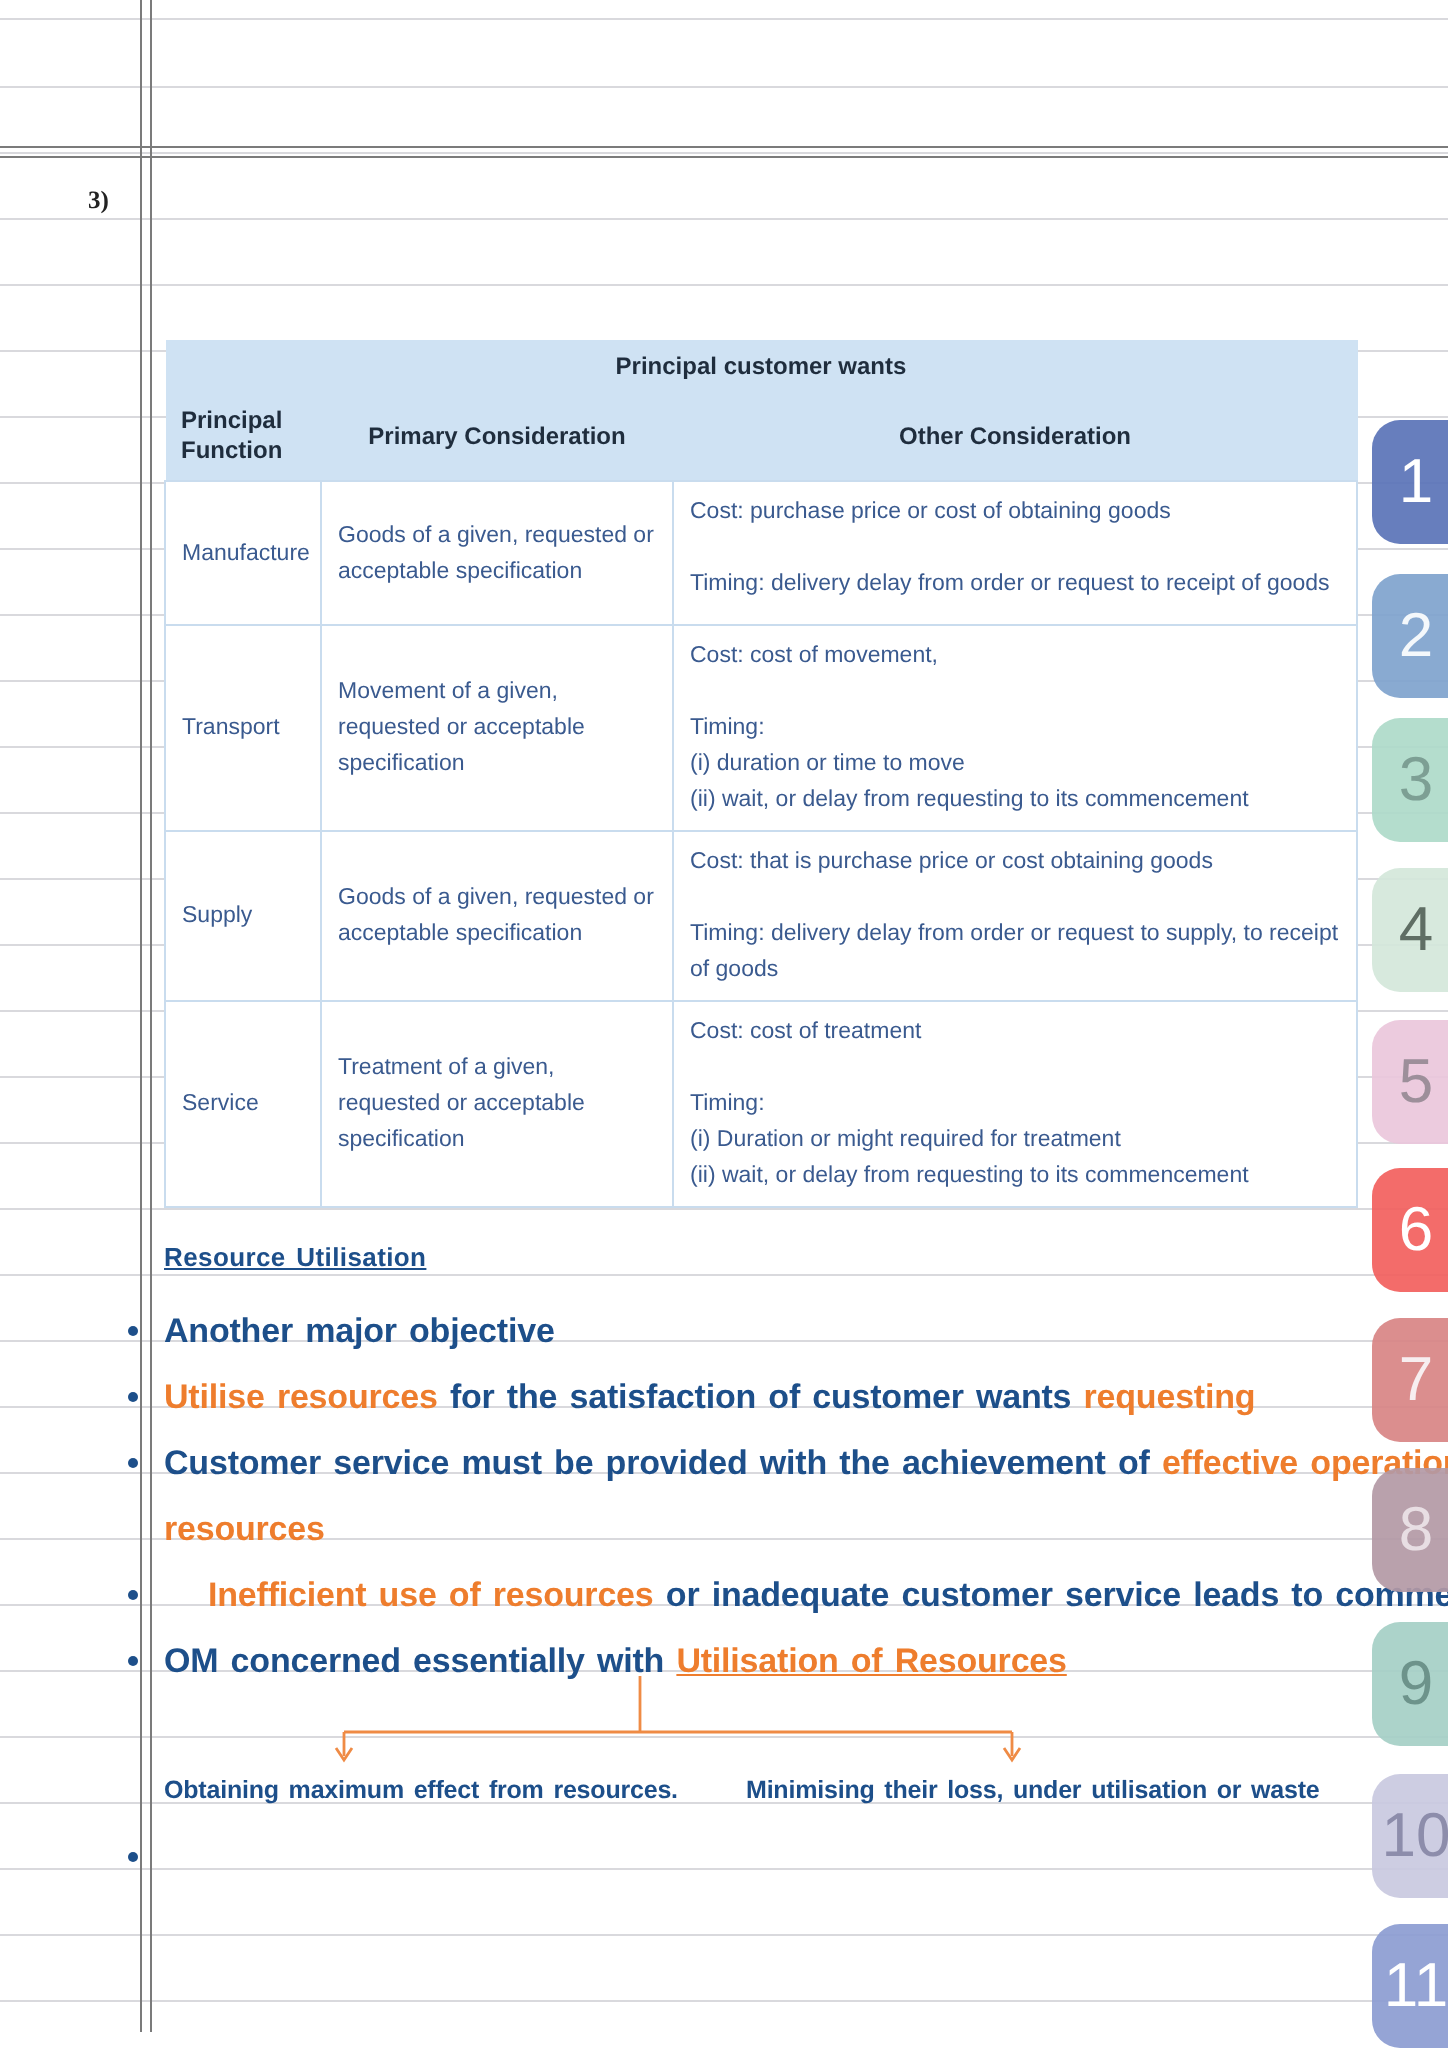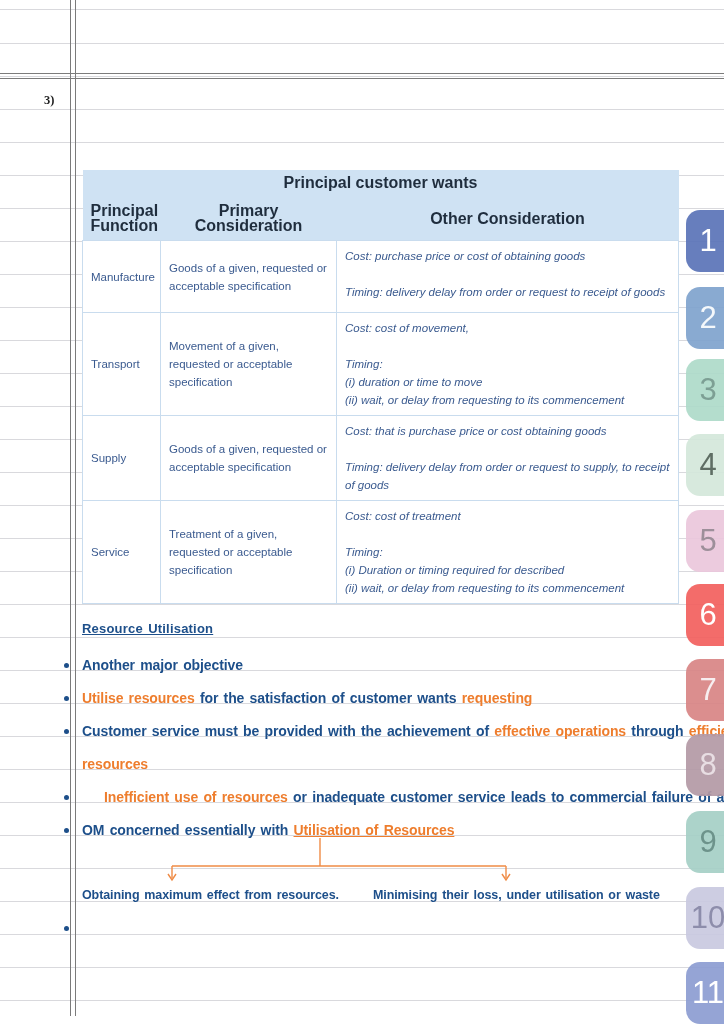--- a/index.html
+++ b/index.html
@@ -16,39 +16,39 @@
     border-left:1.5px solid #7b7b7b;border-right:1.5px solid #7b7b7b;}
 
   .qnum{position:absolute;left:44px;top:83px;
     font-family:"Liberation Serif", serif;font-weight:700;font-size:12.5px;color:#222;line-height:35px;}
   .question{position:absolute;left:82px;top:83px;width:640px;
     font-family:"Liberation Serif", serif;font-weight:700;font-size:12.5px;letter-spacing:-0.2px;
     color:#242424;line-height:35px;}
 
   table.cw{position:absolute;left:82px;top:170px;width:596px;border-collapse:collapse;table-layout:fixed;}
   table.cw col.c1{width:78px;} table.cw col.c2{width:176px;} table.cw col.c3{width:342px;}
-  table.cw th{background:#cfe2f3;color:#1f2d3d;font-weight:700;font-size:16px;border:none;padding:0 8px;}
+  table.cw th{background:#cfe2f3;color:#1f2d3d;font-weight:700;font-size:12px;border:none;padding:0 8px;}
   table.cw thead tr.trow1 th{height:26px;text-align:center;}
   table.cw thead tr.trow2 th{height:44px;line-height:15px;}
   table.cw thead th.h-func{text-align:left;}
   table.cw tbody td{border:1px solid #c9dcee;color:#3a5a8f;font-size:11.5px;line-height:18px;
     padding:6px 8px;vertical-align:middle;background:#fff;}
   table.cw tbody td.cell-other{vertical-align:top;}
   table.cw tbody tr:nth-child(1){height:72px;}
   table.cw tbody tr:nth-child(2){height:101px;}
   table.cw tbody tr:nth-child(3){height:82px;}
   table.cw tbody tr:nth-child(4){height:97px;}
-  .oline{min-height:18px;font-style:italic;}
+  .oline{min-height:18px;}
 
   .notes-heading{position:absolute;left:82px;top:621px;font-size:13px;font-weight:700;
     letter-spacing:0.2px;word-spacing:1.5px;text-decoration:underline;}
   .notes-block{position:absolute;left:82px;top:649px;width:642px;}
   .final-notes{position:absolute;left:82px;top:912px;width:642px;}
   .note-line{position:relative;height:33px;line-height:33px;white-space:nowrap;
-    font-size:14px;font-weight:700;letter-spacing:-0.1px;word-spacing:1.5px;}
+    font-size:17px;font-weight:700;letter-spacing:-0.1px;word-spacing:1.5px;}
   .note-line .dot{position:absolute;left:-18px;top:14px;width:5px;height:5px;border-radius:50%;}
   .note-line .u{text-decoration:underline;}
 
   .split-arrows{position:absolute;left:160px;top:836px;width:360px;height:50px;}
   .split-label{position:absolute;font-size:12.5px;font-weight:700;letter-spacing:-0.1px;word-spacing:1.5px;white-space:nowrap;}
   .split-left{left:82px;top:888px;}
   .split-right{left:373px;top:888px;}
 
   .tabs{position:absolute;left:0;top:0;width:724px;height:1024px;pointer-events:none;}
   .tab{position:absolute;left:686px;width:44px;height:62px;border-radius:14px 0 0 14px;
@@ -110,21 +110,21 @@
             <div class="oline">Timing: delivery delay from order or request to supply, to receipt of goods</div>
           </td>
         </tr>
         <tr>
           <td class="cell-function">Service</td>
           <td class="cell-primary">Treatment of a given, requested or acceptable specification</td>
           <td class="cell-other">
             <div class="oline">Cost: cost of treatment</div>
             <div class="oline">&nbsp;</div>
             <div class="oline">Timing:</div>
-            <div class="oline">(i) Duration or timing required for described</div>
+            <div class="oline">(i) Duration or might required for treatment</div>
             <div class="oline">(ii) wait, or delay from requesting to its commencement</div>
           </td>
         </tr>
       </tbody>
   </table>
 
   <div class="notes-heading" style="color: rgb(29, 79, 138);">Resource Utilisation</div>
   <div class="notes-block">
       <div class="note-line"><span class="dot" style="background: rgb(29, 79, 138);"></span><span style="color: rgb(29, 79, 138);">Another major objective</span></div>
       <div class="note-line"><span class="dot" style="background: rgb(29, 79, 138);"></span><span style="color: rgb(238, 125, 45);">Utilise resources</span><span style="color: rgb(29, 79, 138);"> for the satisfaction of customer wants </span><span style="color: rgb(238, 125, 45);">requesting</span></div>

